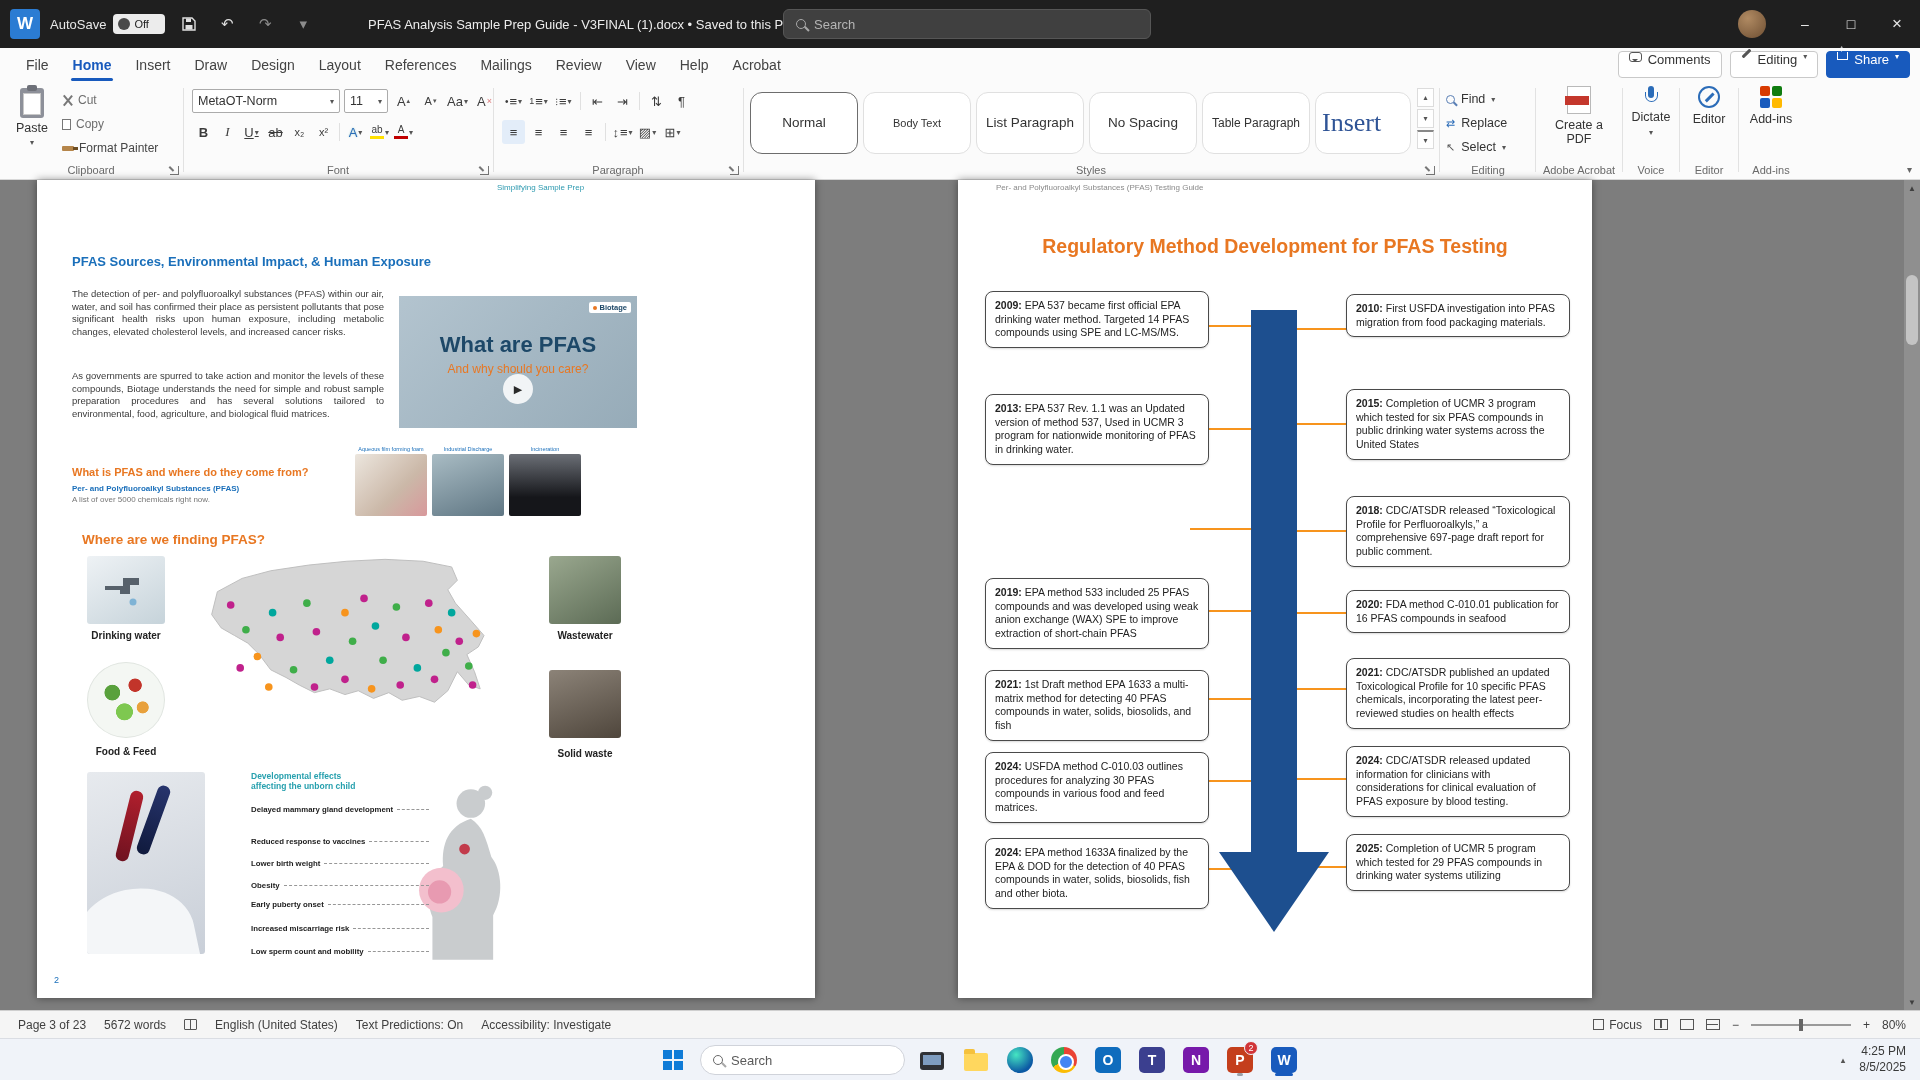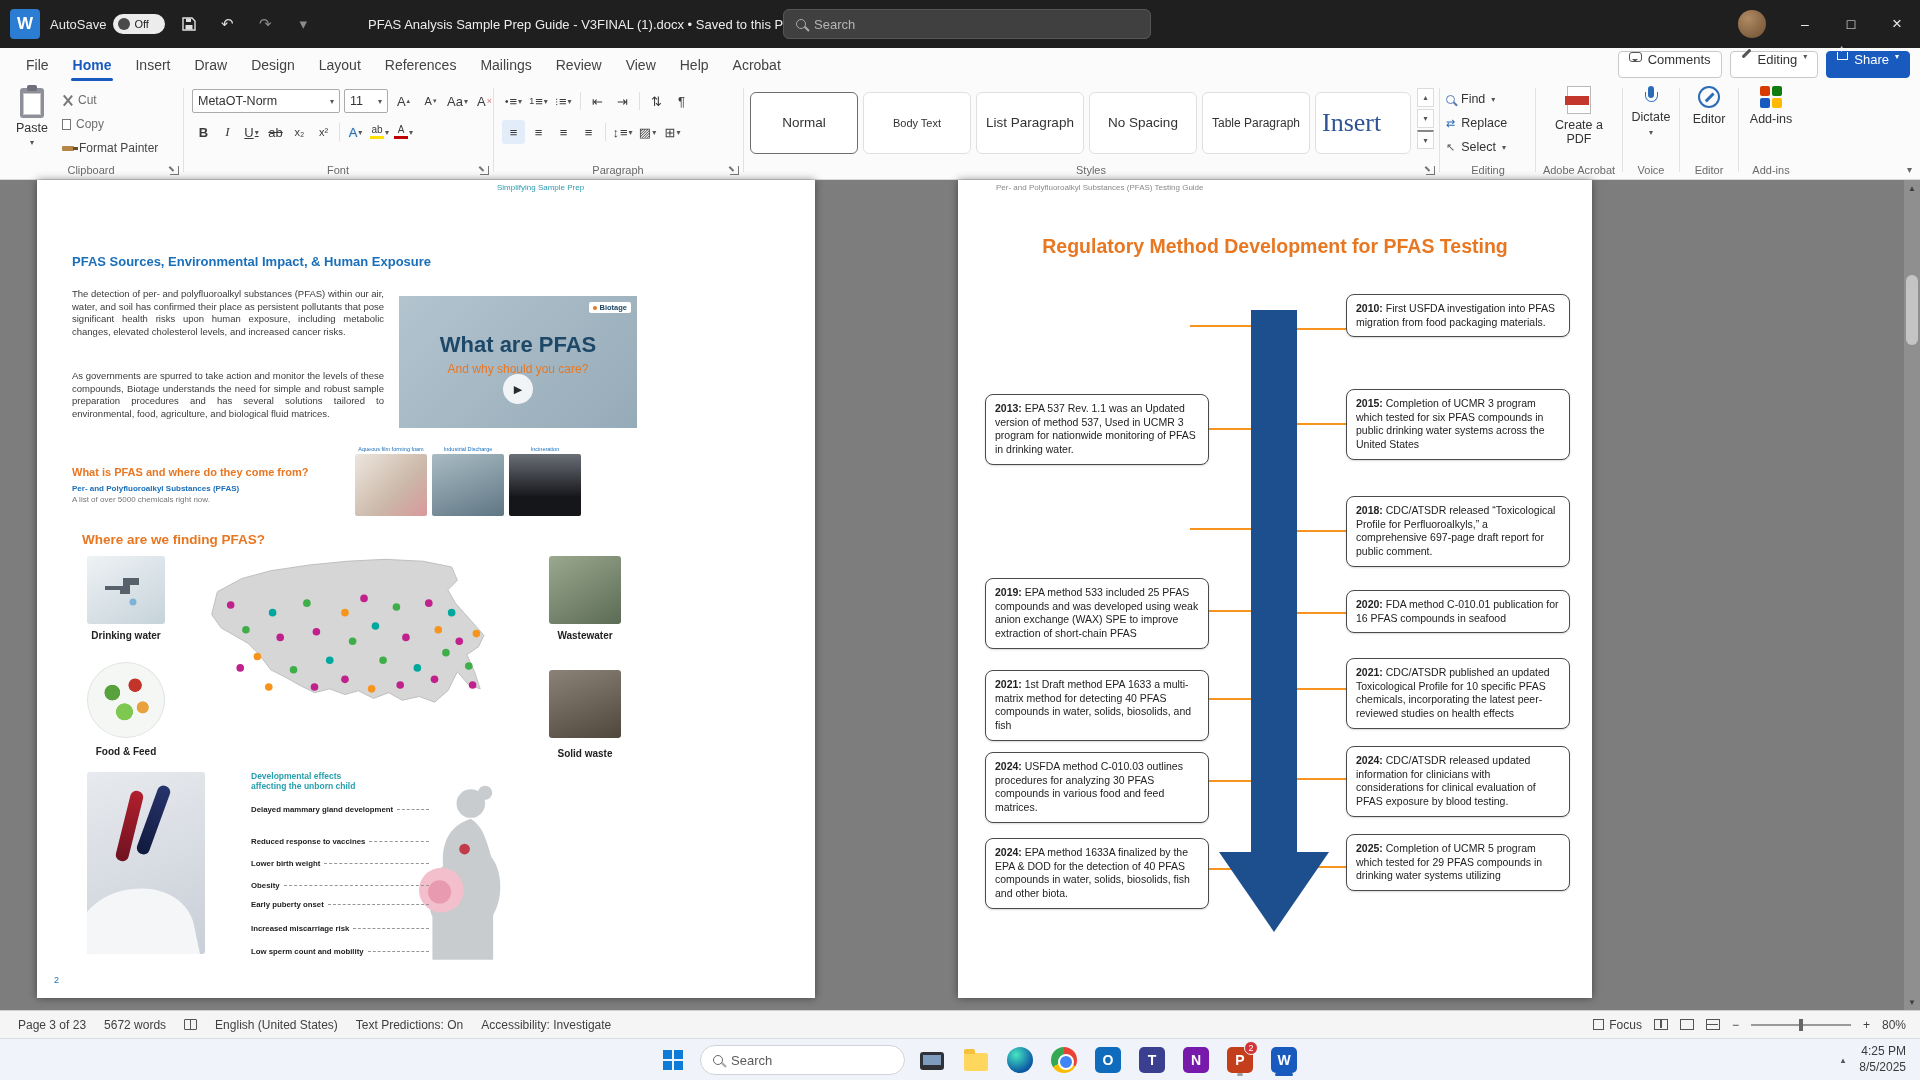--- a/index.html
+++ b/index.html
@@ -5,21 +5,21 @@
 *{margin:0;padding:0;box-sizing:border-box}
 html,body{width:1920px;height:1080px;overflow:hidden}
 body{font-family:"Liberation Sans","DejaVu Sans",sans-serif;background:#7d7d7d}
 .app{position:relative;width:1920px;height:1080px;background:#7d7d7d;overflow:hidden}
 
 
 .titlebar{position:absolute;top:0;left:0;right:0;height:48px;background:#1f1f1f;color:#e8e8e8;font-size:13px}
 .tb-left{position:absolute;left:10px;top:0;height:48px;display:flex;align-items:center;gap:10px}
 .wlogo{width:30px;height:30px;border-radius:4px;background:#2b7cd3;color:#fff;font-weight:bold;font-size:17px;display:flex;align-items:center;justify-content:center}
 .autosave{display:flex;align-items:center;gap:7px}
-.toggle{width:52px;height:20px;border-radius:10px;background:#ececec;display:flex;align-items:center;gap:4px;padding:0 5px;color:#222;font-size:11px}
+.toggle{width:52px;height:20px;border-radius:4px;background:#ececec;display:flex;align-items:center;gap:4px;padding:0 5px;color:#222;font-size:11px}
 .knob{width:12px;height:12px;border-radius:50%;background:#4a4a4a}
 .tbbtn{background:none;border:none;color:#dcdcdc;font-size:15px;width:28px;height:28px;display:flex;align-items:center;justify-content:center;border-radius:4px}
 .tbbtn.dim{color:#8b8b8b}
 .tb-title{position:absolute;left:368px;top:0;height:48px;display:flex;align-items:center;gap:6px;color:#ececec;font-size:13px;white-space:nowrap}
 .tb-search{position:absolute;left:783px;top:9px;width:368px;height:30px;background:#404040;border:1px solid #565656;border-radius:6px;display:flex;align-items:center;gap:8px;padding:0 12px;color:#b4b4b4}
 .ic-mag{width:10px;height:10px;border:1.6px solid #a8a8a8;border-radius:50%;position:relative;flex:0 0 auto}
 .ic-mag::after{content:"";position:absolute;width:6px;height:1.6px;background:#a8a8a8;transform:rotate(45deg);right:-5px;bottom:-2px}
 .tb-right{position:absolute;right:0;top:0;height:48px;display:flex;align-items:center}
 .avatar{width:28px;height:28px;border-radius:50%;background:radial-gradient(circle at 35% 30%,#b08a62,#6e4f33);margin-right:16px}
 .wbtn{width:46px;height:48px;display:flex;align-items:center;justify-content:center;color:#e6e6e6;font-size:14px;background:none;border:none}
@@ -65,21 +65,21 @@
 .frow1{position:absolute;left:8px;top:7px;display:flex;gap:4px;align-items:center}
 .frow2{position:absolute;left:8px;top:38px;display:flex;gap:1px;align-items:center}
 .serifI{font-family:"Liberation Serif",serif;font-style:italic}
 .uline{text-decoration:underline}
 .sw{display:flex;flex-direction:column;align-items:center;line-height:1}
 .swbar{width:14px;height:3px;margin-top:1px}
 .prow1{position:absolute;left:8px;top:7px;display:flex;gap:2px;align-items:center}
 .prow2{position:absolute;left:8px;top:38px;display:flex;gap:2px;align-items:center}
 .vsep{width:1px;height:18px;background:#e0e0e0;margin:0 3px}
 .stylegal{position:absolute;left:6px;top:6px;right:26px;bottom:22px;display:flex;gap:5px;align-items:center;overflow:hidden}
-.stylecard{flex:0 0 auto;width:108px;height:62px;background:#fff;border:1px solid #e0e0e0;border-radius:6px;display:flex;align-items:center;justify-content:center;font-size:13.5px;color:#333}
+.stylecard{flex:0 0 auto;width:108px;height:62px;background:#fff;border:1px solid #e0e0e0;border-radius:12px;display:flex;align-items:center;justify-content:center;font-size:13.5px;color:#333}
 .stylecard.sel{border:1.6px solid #6d6d6d}
 .stylecard.hcard{width:96px;font-family:"Liberation Serif",serif;font-size:26px;color:#2f5496;justify-content:flex-start;padding-left:6px;overflow:hidden;white-space:nowrap}
 .galctl{position:absolute;right:4px;top:6px;width:17px;display:flex;flex-direction:column;gap:2px}
 .galbtn{width:17px;height:19px;border:1px solid #dcdcdc;background:#fff;font-size:8px;color:#555;display:flex;align-items:center;justify-content:center}
 .edrow{display:flex;align-items:center;gap:6px;height:22px;font-size:12.5px;color:#333}
 .ic-mag2{width:9px;height:9px;border:1.6px solid #5a7fb5;border-radius:50%;position:relative}
 .ic-mag2::after{content:"";position:absolute;width:5px;height:1.6px;background:#5a7fb5;transform:rotate(45deg);right:-4px;bottom:-2px}
 .bigbtn{position:absolute;left:0;top:4px;width:100%;display:flex;flex-direction:column;align-items:center;gap:4px;font-size:12.5px;color:#333;background:none;border:none;text-align:center;line-height:1.15}
 .ic-pdf{width:24px;height:28px;background:#fff;border:1px solid #b9b9b9;position:relative}
 .ic-pdf::after{content:"";position:absolute;left:-3px;top:9px;width:24px;height:9px;background:#c4372c}
@@ -692,20 +692,21 @@
         <div class="conn r" style="top:243px"></div>
       <div class="conn r" style="top:350px"></div>
         <div class="conn r" style="top:432px"></div>
       <div class="conn r" style="top:508px"></div>
         <div class="conn r" style="top:598px"></div>
       <div class="conn r" style="top:686px"></div>
 
       <div class="arrow-shaft"></div>
       <div class="arrow-head"></div>
 
+      <div class="tlbox tl-left" style="top:111px"><b>2009:</b> <span>EPA 537 became first official EPA drinking water method. Targeted 14 PFAS compounds using SPE and LC-MS/MS.</span></div>
       <div class="tlbox tl-left" style="top:214px"><b>2013:</b> <span>EPA 537 Rev. 1.1 was an Updated version of method 537, Used in UCMR 3 program for nationwide monitoring of PFAS in drinking water.</span></div>
       <div class="tlbox tl-left" style="top:398px"><b>2019:</b> <span>EPA method 533 included 25 PFAS compounds and was developed using weak anion exchange (WAX) SPE to improve extraction of short-chain PFAS</span></div>
       <div class="tlbox tl-left" style="top:490px"><b>2021:</b> <span>1st Draft method EPA 1633 a multi-matrix method for detecting 40 PFAS compounds in water, solids, biosolids, and fish</span></div>
       <div class="tlbox tl-left" style="top:572px"><b>2024:</b> <span>USFDA method C-010.03 outlines procedures for analyzing 30 PFAS compounds in various food and feed matrices.</span></div>
       <div class="tlbox tl-left" style="top:658px"><b>2024:</b> <span>EPA method 1633A finalized by the EPA &amp; DOD for the detection of 40 PFAS compounds in water, solids, biosolids, fish and other biota.</span></div>
 
       <div class="tlbox tl-right" style="top:114px"><b>2010:</b> <span>First USFDA investigation into PFAS migration from food packaging materials.</span></div>
       <div class="tlbox tl-right" style="top:209px"><b>2015:</b> <span>Completion of UCMR 3 program which tested for six PFAS compounds in public drinking water systems across the United States</span></div>
       <div class="tlbox tl-right" style="top:316px"><b>2018:</b> <span>CDC/ATSDR released “Toxicological Profile for Perfluoroalkyls,” a comprehensive 697-page draft report for public comment.</span></div>
       <div class="tlbox tl-right" style="top:410px"><b>2020:</b> <span>FDA method C-010.01 publication for 16 PFAS compounds in seafood</span></div>

